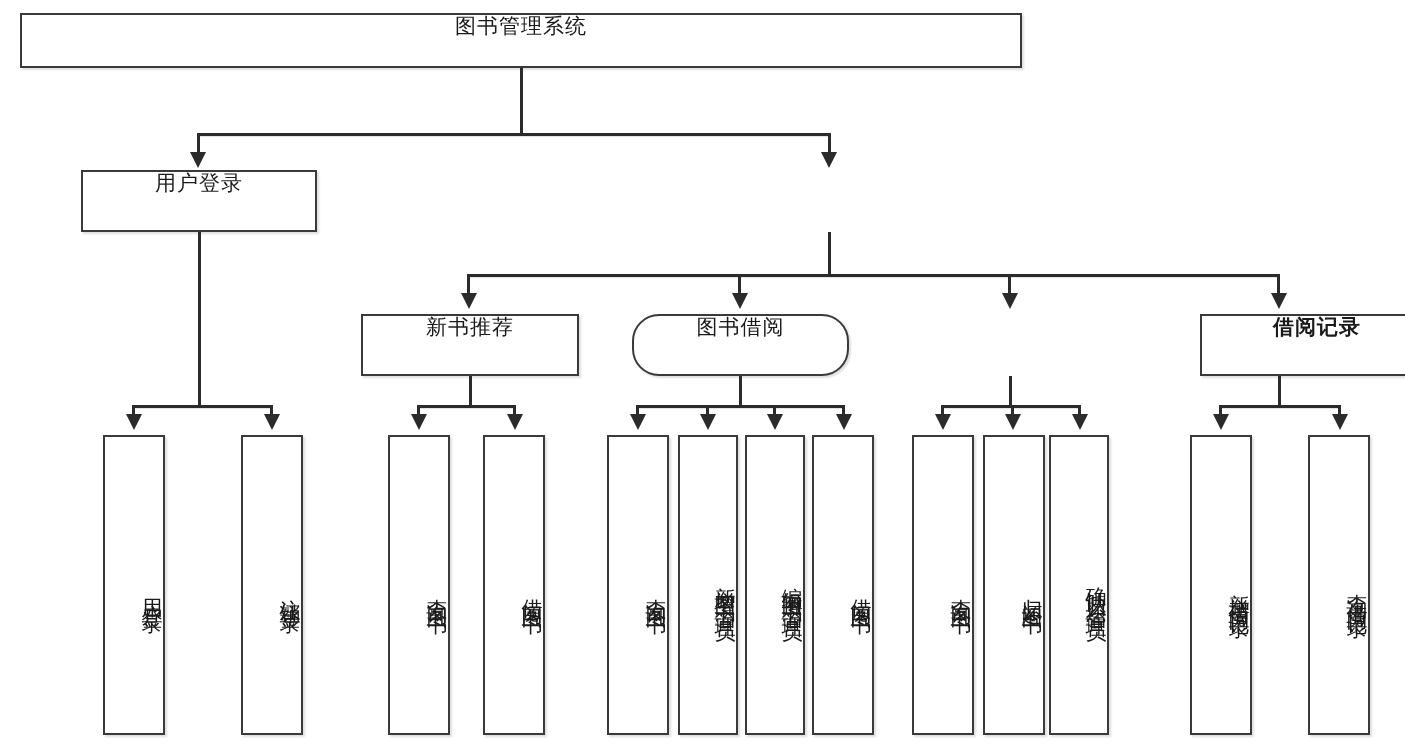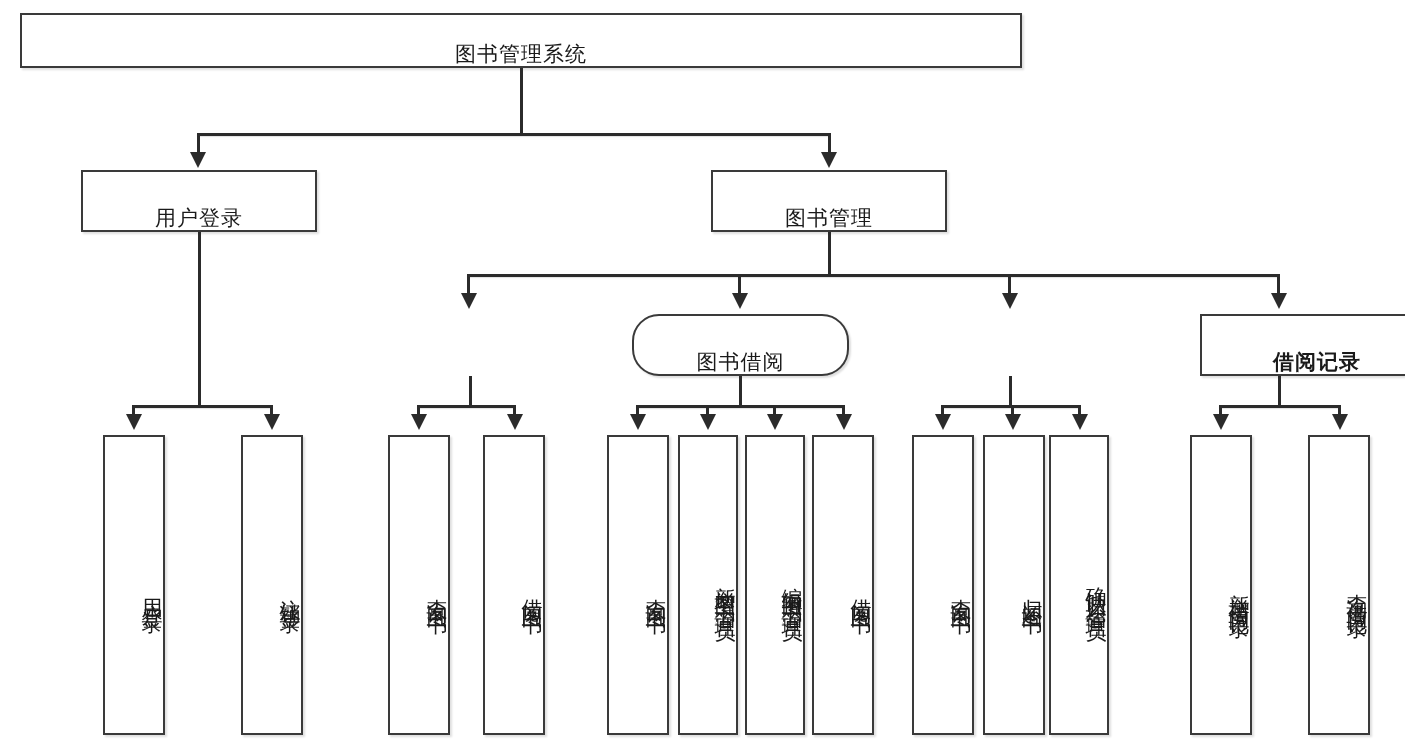--- a/index.html
+++ b/index.html
@@ -17,21 +17,21 @@
     background: #ffffff;
     overflow: hidden;
   }
   .node {
     position: absolute;
     box-sizing: border-box;
     border: 2.5px solid #3a3a3a;
     background: #ffffff;
     box-shadow: 2px 2px 2px rgba(0,0,0,0.13);
     display: flex;
-    align-items: flex-end;
+    align-items: flex-start;
     justify-content: center;
     color: #1a1a1a;
   }
   .node.horiz {
     font-size: 21px;
     letter-spacing: 1px;
     line-height: 1.1;
   }
   .node.vert {
     writing-mode: vertical-rl;
@@ -84,43 +84,43 @@
 
   <div class="edge h" style="left:197px; top:133px; width:632px;"></div>
 
   <div class="edge v" style="left:197px; top:133px; height:22px;"></div>
   <div class="arrow" style="left:190px; top:152px;"></div>
   <div class="edge v" style="left:828px; top:133px; height:22px;"></div>
   <div class="arrow" style="left:821px; top:152px;"></div>
 
   <div class="node horiz" style="left:81px; top:170px; width:236px; height:62px;">
     <span>用户登录</span>
-  </div>
-  <div class="node horiz" style="left:711px; top:170px; width:236px; height:62px;">
-    <span>图书管理</span>
   </div>
 
   <div class="edge v" style="left:198px; top:232px; height:174px;"></div>
   <div class="edge h" style="left:132px; top:405px; width:138px;"></div>
   <div class="edge v" style="left:132px; top:405px; height:12px;"></div>
   <div class="arrow" style="left:126px; top:414px;"></div>
   <div class="edge v" style="left:270px; top:405px; height:12px;"></div>
   <div class="arrow" style="left:264px; top:414px;"></div>
 
   <div class="edge v" style="left:828px; top:232px; height:44px;"></div>
   <div class="edge h" style="left:467px; top:274px; width:811px;"></div>
   <div class="edge v" style="left:467px; top:274px; height:22px;"></div>
   <div class="arrow" style="left:461px; top:293px;"></div>
   <div class="edge v" style="left:738px; top:274px; height:22px;"></div>
   <div class="arrow" style="left:732px; top:293px;"></div>
   <div class="edge v" style="left:1008px; top:274px; height:22px;"></div>
   <div class="arrow" style="left:1002px; top:293px;"></div>
   <div class="edge v" style="left:1277px; top:274px; height:22px;"></div>
   <div class="arrow" style="left:1271px; top:293px;"></div>
 
+  <div class="node horiz" style="left:361px; top:314px; width:218px; height:62px;">
+    <span>新书推荐</span>
+  </div>
   <div class="node horiz" style="left:632px; top:314px; width:217px; height:62px;border-radius:27px;">
     <span>图书借阅</span>
   </div>
   <div class="node horiz" style="left:1200px; top:314px; width:234px; height:62px;font-weight:bold;">
     <span>借阅记录</span>
   </div>
 
   <div class="edge v" style="left:469px; top:376px; height:30px;"></div>
   <div class="edge h" style="left:417px; top:405px; width:97px;"></div>
   <div class="edge v" style="left:417px; top:405px; height:12px;"></div>

